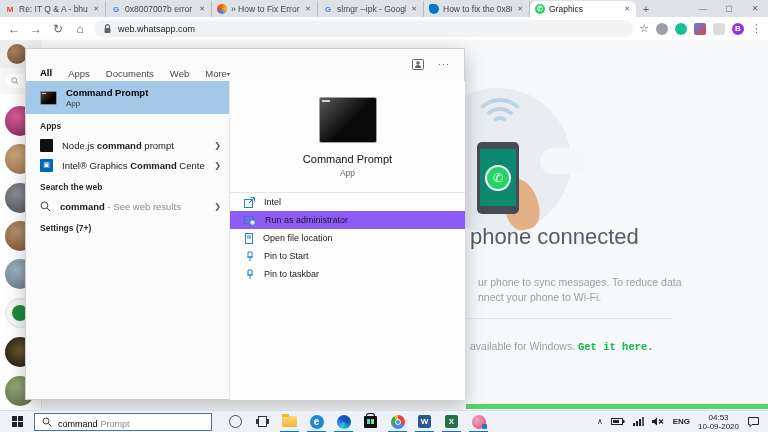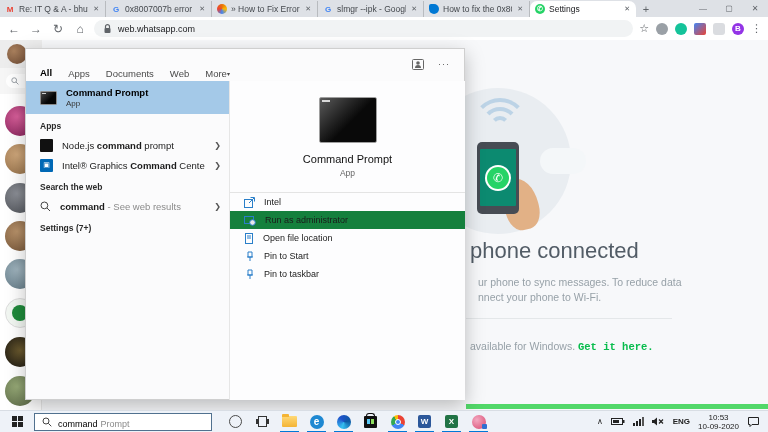--- a/index.html
+++ b/index.html
@@ -51,21 +51,21 @@
   .wifi { position:absolute; border:4px solid #bcd3e6; border-color:#bcd3e6 transparent transparent transparent; border-radius:50%; }
   .wifi1 { left:430px; top:58px; width:56px; height:56px; }
   .wifi2 { left:439px; top:67px; width:38px; height:38px; }
   .wifi3 { left:448px; top:76px; width:20px; height:20px; }
   .cloud { position:absolute; left:498px; top:108px; width:46px; height:26px; background:#f4f7f9; border-radius:14px; }
   .hand { position:absolute; left:462px; top:138px; width:34px; height:52px; background:#e2b186; border-radius:45% 55% 40% 40%; transform:rotate(-14deg); }
   .wa-phone { position:absolute; left:435px; top:102px; width:42px; height:72px; background:#474c54; border-radius:5px; padding:7px 3px 8px 3px; }
   .wa-phone-screen { width:100%; height:100%; background:#0c8a70; border-radius:1px; display:flex; align-items:center; justify-content:center; }
   .wa-logo { width:26px; height:26px; border-radius:50%; background:#fff; display:flex; align-items:center; justify-content:center; }
   .wa-logo-inner { width:22px; height:22px; border-radius:50%; background:#25d366; color:#fff; font-size:12px; display:flex; align-items:center; justify-content:center; }
-  .wa-heading { position:absolute; left:428px; top:198px; font-size:22px; font-weight:300; color:#525c66; white-space:nowrap; }
+  .wa-heading { position:absolute; left:428px; top:184px; font-size:22px; font-weight:300; color:#525c66; white-space:nowrap; }
   .wa-body { position:absolute; left:436px; font-size:10.5px; color:#97a1a8; white-space:nowrap; }
   .wa-divider { position:absolute; left:424px; top:278px; width:206px; height:1px; background:#e4e7e9; }
   .wa-footer { position:absolute; left:428px; top:300px; font-size:10.5px; color:#97a1a8; white-space:nowrap; }
   .wa-footer a { color:#07bc4c; font-weight:bold; text-decoration:none; cursor:pointer;font-family:Liberation Mono, monospace; }
   .wa-greenbar { position:absolute; left:424px; top:364px; width:302px; height:5px; background:#52d869; }
 
   
   .so { position:absolute; left:25px; top:48px; width:440px; height:352px; background:#fbfbfc; border:1px solid #cfcfcf; box-shadow:0 6px 18px rgba(0,0,0,.25); }
   .so-header { position:absolute; left:0; top:0; width:100%; height:30px; display:flex; align-items:center; padding:0 14px; gap:16px; }
   .so-tab { font-size:9.5px; color:#4a4a4a; padding:24px 0 6px; cursor:pointer; }
@@ -87,21 +87,21 @@
   .res-node { width:13px; height:13px; background:#111; border-radius:1px; }
   .res-intel { width:13px; height:13px; background:#0068b5; border-radius:1px; color:#fff; font-size:7px; display:flex; align-items:center; justify-content:center; }
   .dim { color:#8a8a8a; }
   .so-right { position:absolute; left:203px; top:32px; width:236px; height:319px; background:#fdfdfe; border-left:1px solid #e6e6e6; }
   .cmd-lg { width:58px; height:46px; margin:16px auto 0; background:linear-gradient(135deg,#5a5a5a 0%,#090909 55%); border:1px solid #9f9f9f; border-radius:2px; position:relative; }
   .cmd-lg::before { content:""; position:absolute; left:2px; top:2px; width:8px; height:2px; background:#d8d8d8; }
   .so-d-title { text-align:center; font-size:11px; color:#111; margin-top:10px; }
   .so-d-sub { text-align:center; font-size:8.5px; color:#666; margin-top:3px; }
   .so-d-div { width:100%; height:1px; background:#e4e4e4; margin-top:14px; }
   .so-action { height:18px; display:flex; align-items:center; gap:9px; padding-left:14px; font-size:9px; color:#1b1b1b; cursor:pointer; }
-  .so-action.hl { background:#15803d; }
+  .so-action.hl { background:#8b5cf6; }
 
   
   .taskbar { position:absolute; left:0; top:410px; width:768px; height:22px; background:#eef2f8; display:flex; align-items:center; border-top:1px solid #d8dde4; }
   .tb-start { width:34px; height:22px; display:flex; align-items:center; justify-content:center; cursor:pointer; }
   .winlogo { display:grid; grid-template-columns:5px 5px; grid-template-rows:5px 5px; gap:1px; }
   .winlogo span { background:#222; }
   .tb-searchbox { width:178px; height:18px; background:#fff; border:1px solid #51718f; display:flex; align-items:center; gap:6px; padding:0 7px; margin-right:10px; }
   .tb-typed { font-size:9px; color:#000; }
   .tb-suggest { font-size:9px; color:#8a8a8a; margin-left:3px; }
   .tb-icons { display:flex; align-items:center; height:22px; }
@@ -153,21 +153,21 @@
       <span class="tab-title">slmgr --ipk - Google Se</span>
       <span class="tab-close">✕</span>
     </div>
     <div class="tab">
       <span class="favicon fav-comm"></span>
       <span class="tab-title">How to fix the 0x80070</span>
       <span class="tab-close">✕</span>
     </div>
     <div class="tab active">
       <span class="favicon fav-wa">✆</span>
-      <span class="tab-title">Settings</span>
+      <span class="tab-title">Graphics</span>
       <span class="tab-close">✕</span>
     </div>
     <div class="newtab">+</div>
     <div class="wincontrols">
       <span>—</span>
       <span>▢</span>
       <span>✕</span>
     </div>
   </div>
 
@@ -400,21 +400,21 @@
           <rect x="3" y="4" width="2" height="5" fill="#222"></rect>
           <rect x="6" y="2" width="2" height="7" fill="#222"></rect>
           <rect x="9" y="0" width="2" height="9" fill="#555"></rect>
         </svg>
       <svg width="13" height="9">
           <path d="M0 3 H2 L5 0.5 V8.5 L2 6 H0 Z" fill="#222"></path>
           <path d="M7 2.5 L11 6.5 M11 2.5 L7 6.5" stroke="#222" stroke-width="1.2"></path>
         </svg>
       <span class="tray-lang">ENG</span>
       <span class="tray-clock">
-        <div>10:53</div>
+        <div>04:53</div>
         <div>10-09-2020</div>
       </span>
       <svg width="13" height="11">
           <path d="M1.5 1.5 H11.5 V8.5 H5 L3 10.5 V8.5 H1.5 Z" stroke="#222" fill="none"></path>
         </svg>
     </div>
   </div>
 
 </div>
 

